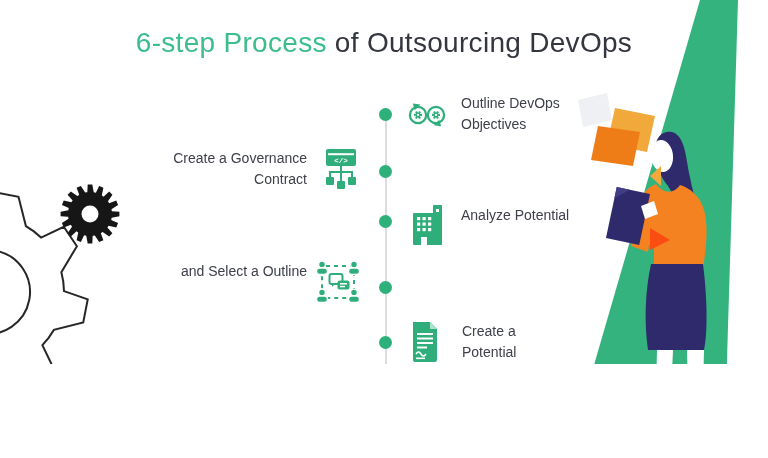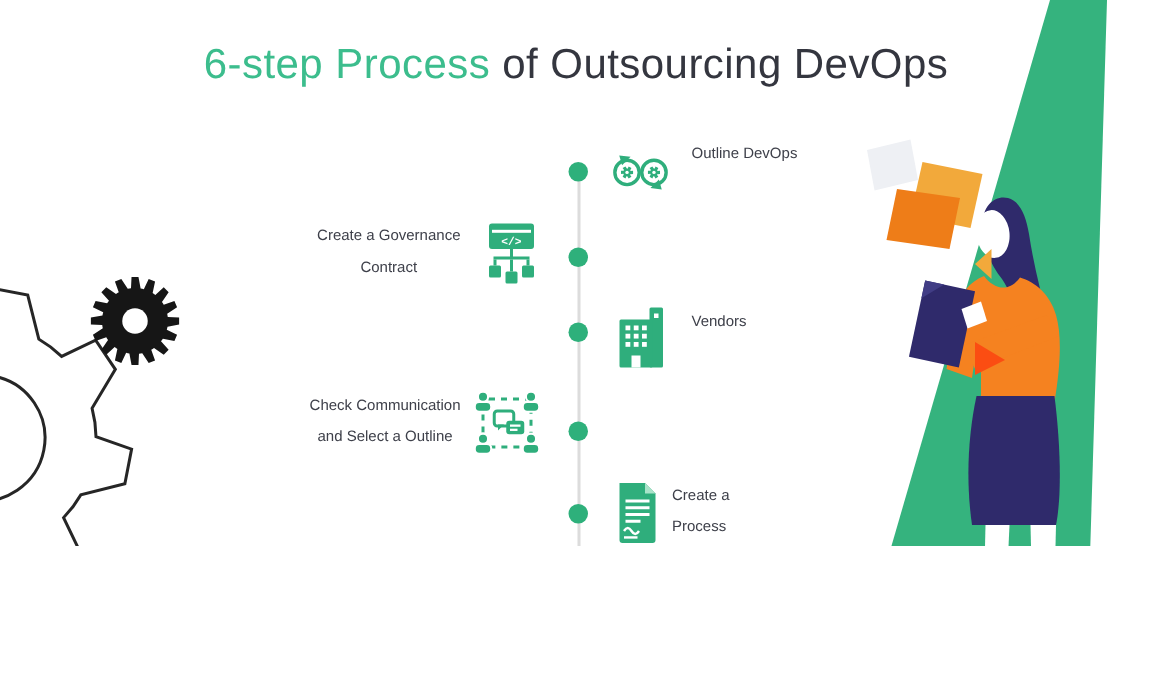--- a/index.html
+++ b/index.html
@@ -5,26 +5,26 @@
   html,body{margin:0;padding:0;background:#fff;}
   .stage{position:relative;width:768px;height:364px;background:#ffffff;overflow:hidden;
          font-family:"Liberation Sans",sans-serif;}
   .bg{position:absolute;left:0;top:0;}
   .title{position:absolute;left:0;right:0;top:27px;text-align:center;
          font-size:28px;letter-spacing:.3px;color:#34363f;font-weight:400;}
   .title .hl{color:#3cbd8d;}
   .tl-line{position:absolute;left:385px;top:115px;width:2px;height:285px;background:#dcdcdc;}
   .dot{position:absolute;width:13px;height:13px;border-radius:50%;background:#2eb07b;left:379px;}
   .dot1{top:108px}.dot2{top:165px}.dot3{top:215px}.dot4{top:281px}.dot5{top:336px}.dot6{top:393px}
-  .stxt{position:absolute;font-size:10px;line-height:20.5px;color:#3e404a;white-space:nowrap;}
-  .stxt.r{text-align:center;}
+  .stxt{position:absolute;font-size:14px;line-height:20.5px;color:#3e404a;white-space:nowrap;}
+  .stxt.r{text-align:right;}
   .sicon{position:absolute;}
   .t1{left:461px;top:93px}  .t2{right:461px;top:148px}
   .t3{left:461px;top:205px} .t4{right:461px;top:261px}
-  .t5{left:448px;top:321px} .t6{right:466px;top:380px}
+  .t5{left:462px;top:321px} .t6{right:466px;top:380px}
   .i1{left:406px;top:97px}  .i2{left:321px;top:147px}
   .i3{left:408px;top:202px} .i4{left:314px;top:259px}
   .i5{left:406px;top:320px} .i6{left:314px;top:383px}
 </style>
 </head>
 <body>
 
 <div class="stage">
 
   <svg class="bg" width="768" height="458" viewBox="0 0 768 458" aria-hidden="true">
@@ -98,20 +98,21 @@
         <path fill="#2fae7c" d="M2.26,-1.47L2.41,-1.23L2.52,-0.97L4.25,-1.14L4.25,1.14L2.41,1.23L2.26,1.47L2.10,1.70L3.11,3.11L1.14,4.25L0.14,2.70L-0.14,2.70L-0.42,2.67L-1.14,4.25L-3.11,3.11L-2.26,1.47L-2.41,1.23L-2.52,0.97L-4.25,1.14L-4.25,-1.14L-2.41,-1.23L-2.26,-1.47L-2.10,-1.70L-3.11,-3.11L-1.14,-4.25L-0.14,-2.70L0.14,-2.70L0.42,-2.67L1.14,-4.25L3.11,-3.11Z"></path>
         <circle r="1.2" fill="#fff"></circle>
       </g>
     <g transform="translate(31.5,19)">
         <path fill="#2fae7c" d="M2.26,-1.47L2.41,-1.23L2.52,-0.97L4.25,-1.14L4.25,1.14L2.41,1.23L2.26,1.47L2.10,1.70L3.11,3.11L1.14,4.25L0.14,2.70L-0.14,2.70L-0.42,2.67L-1.14,4.25L-3.11,3.11L-2.26,1.47L-2.41,1.23L-2.52,0.97L-4.25,1.14L-4.25,-1.14L-2.41,-1.23L-2.26,-1.47L-2.10,-1.70L-3.11,-3.11L-1.14,-4.25L-0.14,-2.70L0.14,-2.70L0.42,-2.67L1.14,-4.25L3.11,-3.11Z"></path>
         <circle r="1.2" fill="#fff"></circle>
       </g>
   </svg>
   <div class="stxt t1">
     <div>Outline DevOps</div>
+    <div>Objectives</div>
   </div>
 
   <svg class="sicon i2" width="40" height="46" viewBox="0 0 40 46">
     <rect x="5" y="2" width="30" height="17" rx="2" fill="#2fae7c"></rect>
     <rect x="7" y="6.2" width="26" height="2" fill="#ffffff"></rect>
     <text x="20" y="16" text-anchor="middle" font-size="7.5" font-weight="bold" fill="#ffffff" font-family="Liberation Mono, monospace">&lt;/&gt;</text>
     <rect x="19" y="19" width="2" height="6" fill="#2fae7c"></rect>
     <rect x="8" y="24" width="24" height="2" fill="#2fae7c"></rect>
     <rect x="8" y="26" width="2" height="4" fill="#2fae7c"></rect>
     <rect x="19" y="26" width="2" height="8" fill="#2fae7c"></rect>
@@ -136,21 +137,21 @@
         <rect x="14.5" y="20.5" width="3.2" height="3.2"></rect>
         <rect x="20" y="20.5" width="3.2" height="3.2"></rect>
       <rect x="9" y="26" width="3.2" height="3.2"></rect>
         <rect x="14.5" y="26" width="3.2" height="3.2"></rect>
         <rect x="20" y="26" width="3.2" height="3.2"></rect>
       <rect x="13" y="35" width="6" height="8"></rect>
       <rect x="28" y="7" width="3" height="3"></rect>
     </g>
   </svg>
   <div class="stxt t3">
-    <div>Vendors</div>
+    <div>Analyze Potential</div>
   </div>
 
   <svg class="sicon i4" width="48" height="46" viewBox="0 0 48 46">
     <rect x="8" y="7" width="32" height="32" rx="4" fill="none" stroke="#2fae7c" stroke-width="2" stroke-dasharray="4 4"></rect>
     <g fill="#2fae7c" stroke="#ffffff" stroke-width="1.4">
       <g>
           <circle cx="8" cy="5.5" r="3.4"></circle>
           <rect x="2.5" y="9" width="11" height="6.5" rx="3"></rect>
         </g>
       <g>
@@ -168,39 +169,38 @@
     </g>
     <g>
       <rect x="15.5" y="15" width="13" height="10" rx="2" fill="#ffffff" stroke="#2fae7c" stroke-width="2"></rect>
       <polygon points="18,24 18,28 22,24" fill="#2fae7c"></polygon>
       <rect x="23.5" y="21.5" width="12" height="9" rx="2" fill="#2fae7c"></rect>
       <rect x="26" y="24" width="7" height="1.5" fill="#ffffff"></rect>
       <rect x="26" y="26.8" width="5" height="1.5" fill="#ffffff"></rect>
     </g>
   </svg>
   <div class="stxt r t4">
-    <div>Check Communication</div>
     <div>and Select a Outline</div>
   </div>
 
   <svg class="sicon i5" width="36" height="44" viewBox="0 0 36 44">
     <path d="M7,2 L24,2 L31,9 L31,40 Q31,42 29,42 L9,42 Q7,42 7,40 Z" fill="#2fae7c"></path>
     <polygon points="24,2 31,9 24,9" fill="#a9e3c9"></polygon>
     <g fill="#ffffff">
       <rect x="11" y="13" width="16" height="2"></rect>
       <rect x="11" y="17.5" width="16" height="2"></rect>
       <rect x="11" y="22" width="16" height="2"></rect>
       <rect x="11" y="26.5" width="10" height="2"></rect>
     </g>
     <path d="M10,34 q2.5,-4 5,0 t5,0" fill="none" stroke="#ffffff" stroke-width="1.6"></path>
     <rect x="10" y="37.5" width="9" height="1.6" fill="#ffffff"></rect>
   </svg>
   <div class="stxt t5">
     <div>Create a</div>
-    <div>Process</div>
+    <div>Potential</div>
   </div>
 
   <svg class="sicon i6" width="44" height="40" viewBox="0 0 44 40">
     <g transform="translate(22,13)">
       <path fill="#2fae7c" d="M6.65,-2.76L6.87,-2.16L7.03,-1.55L10.30,-1.45L10.30,1.45L6.87,2.16L6.65,2.76L6.38,3.34L8.82,5.51L6.96,7.73L3.87,6.07L3.32,6.39L2.74,6.66L3.21,9.89L0.36,10.39L-0.94,7.14L-1.56,7.03L-2.18,6.86L-3.90,9.64L-6.40,8.20L-5.31,4.87L-5.71,4.38L-6.08,3.86L-9.18,4.88L-10.17,2.16L-7.19,0.32L-7.19,-0.32L-7.14,-0.95L-10.17,-2.16L-9.18,-4.88L-5.71,-4.38L-5.31,-4.87L-4.85,-5.32L-6.40,-8.20L-3.90,-9.64L-1.56,-7.03L-0.94,-7.14L-0.30,-7.19L0.36,-10.39L3.21,-9.89L3.32,-6.39L3.87,-6.07L4.39,-5.70L6.96,-7.73L8.82,-5.51Z"></path>
       <circle r="3.4" fill="#ffffff"></circle>
     </g>
     <g fill="#2fae7c" stroke="#2fae7c" stroke-width="3" stroke-linejoin="round">
       <polygon points="4,27 15,18 22,25 12,34"></polygon>
       <polygon points="40,27 29,18 22,25 32,34"></polygon>

